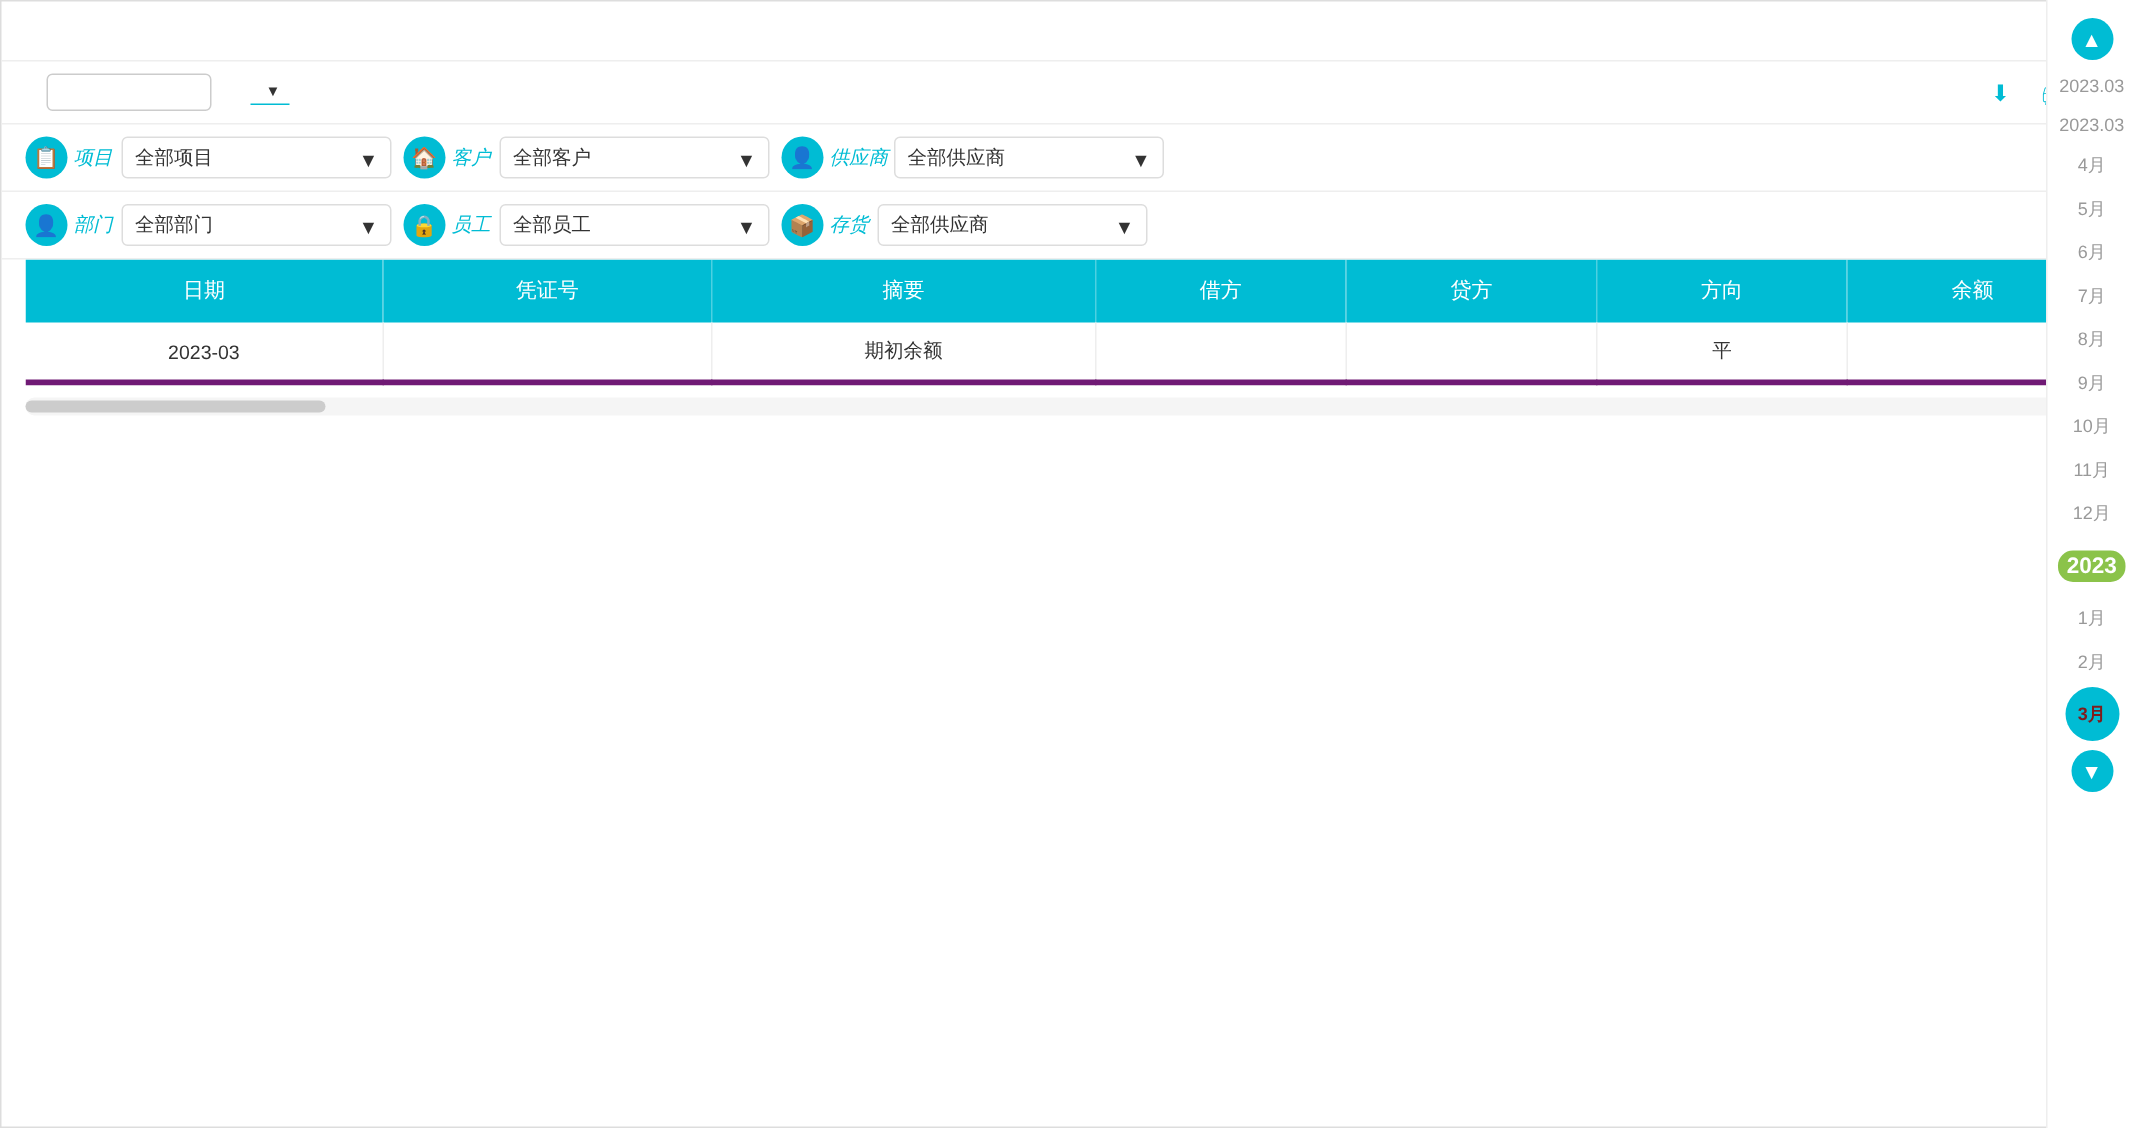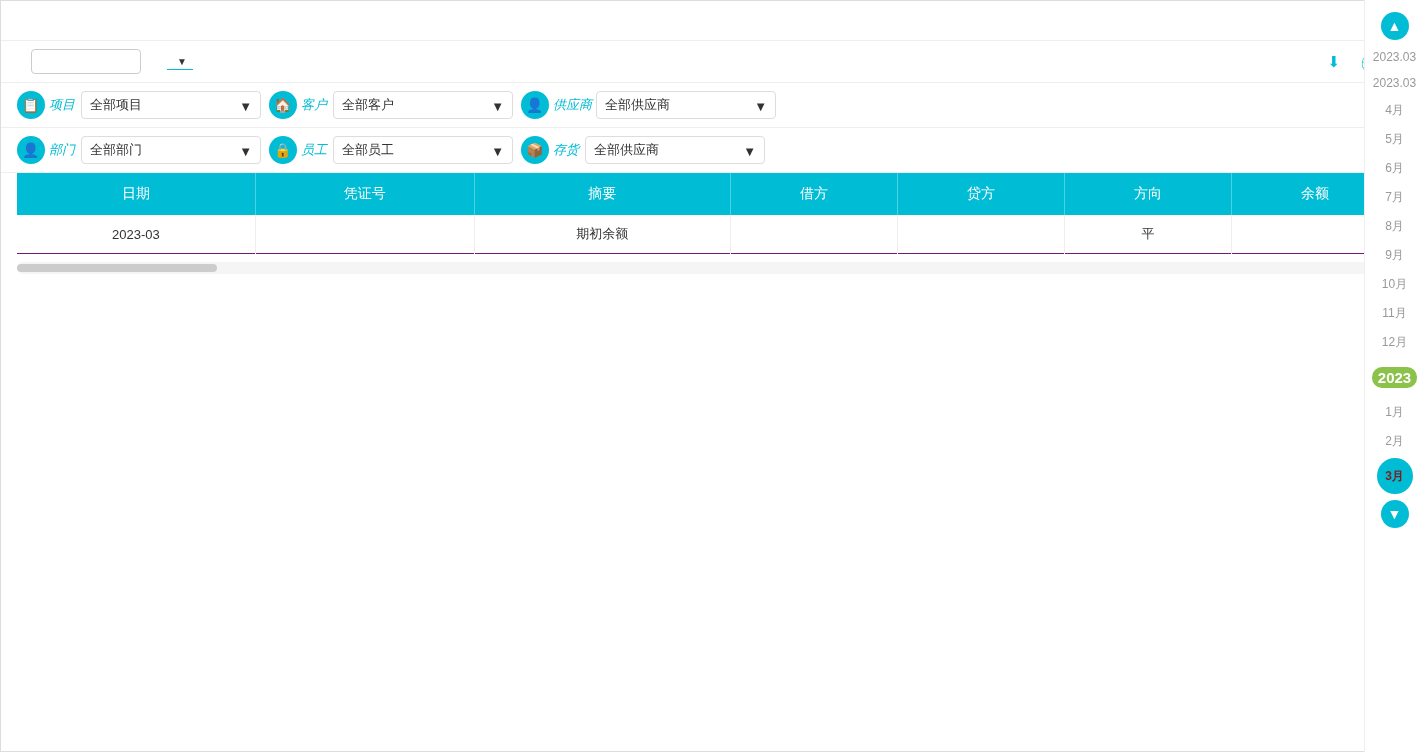--- a/index.html
+++ b/index.html
@@ -120,21 +120,21 @@
       color: #fff;
     }
     thead th {
       padding: 12px 8px;
       text-align: center;
       font-weight: normal;
       font-size: 14px;
       border-right: 1px solid rgba(255,255,255,0.3);
     }
     tbody tr {
-      border-bottom: 1px solid #701a75;
+      border-bottom: 4px solid #701a75;
     }
     tbody td {
       padding: 10px 8px;
       text-align: center;
       color: #333;
       font-size: 13px;
       border-right: 1px solid #eee;
     }
     .scrollbar-bottom {
       height: 12px;

